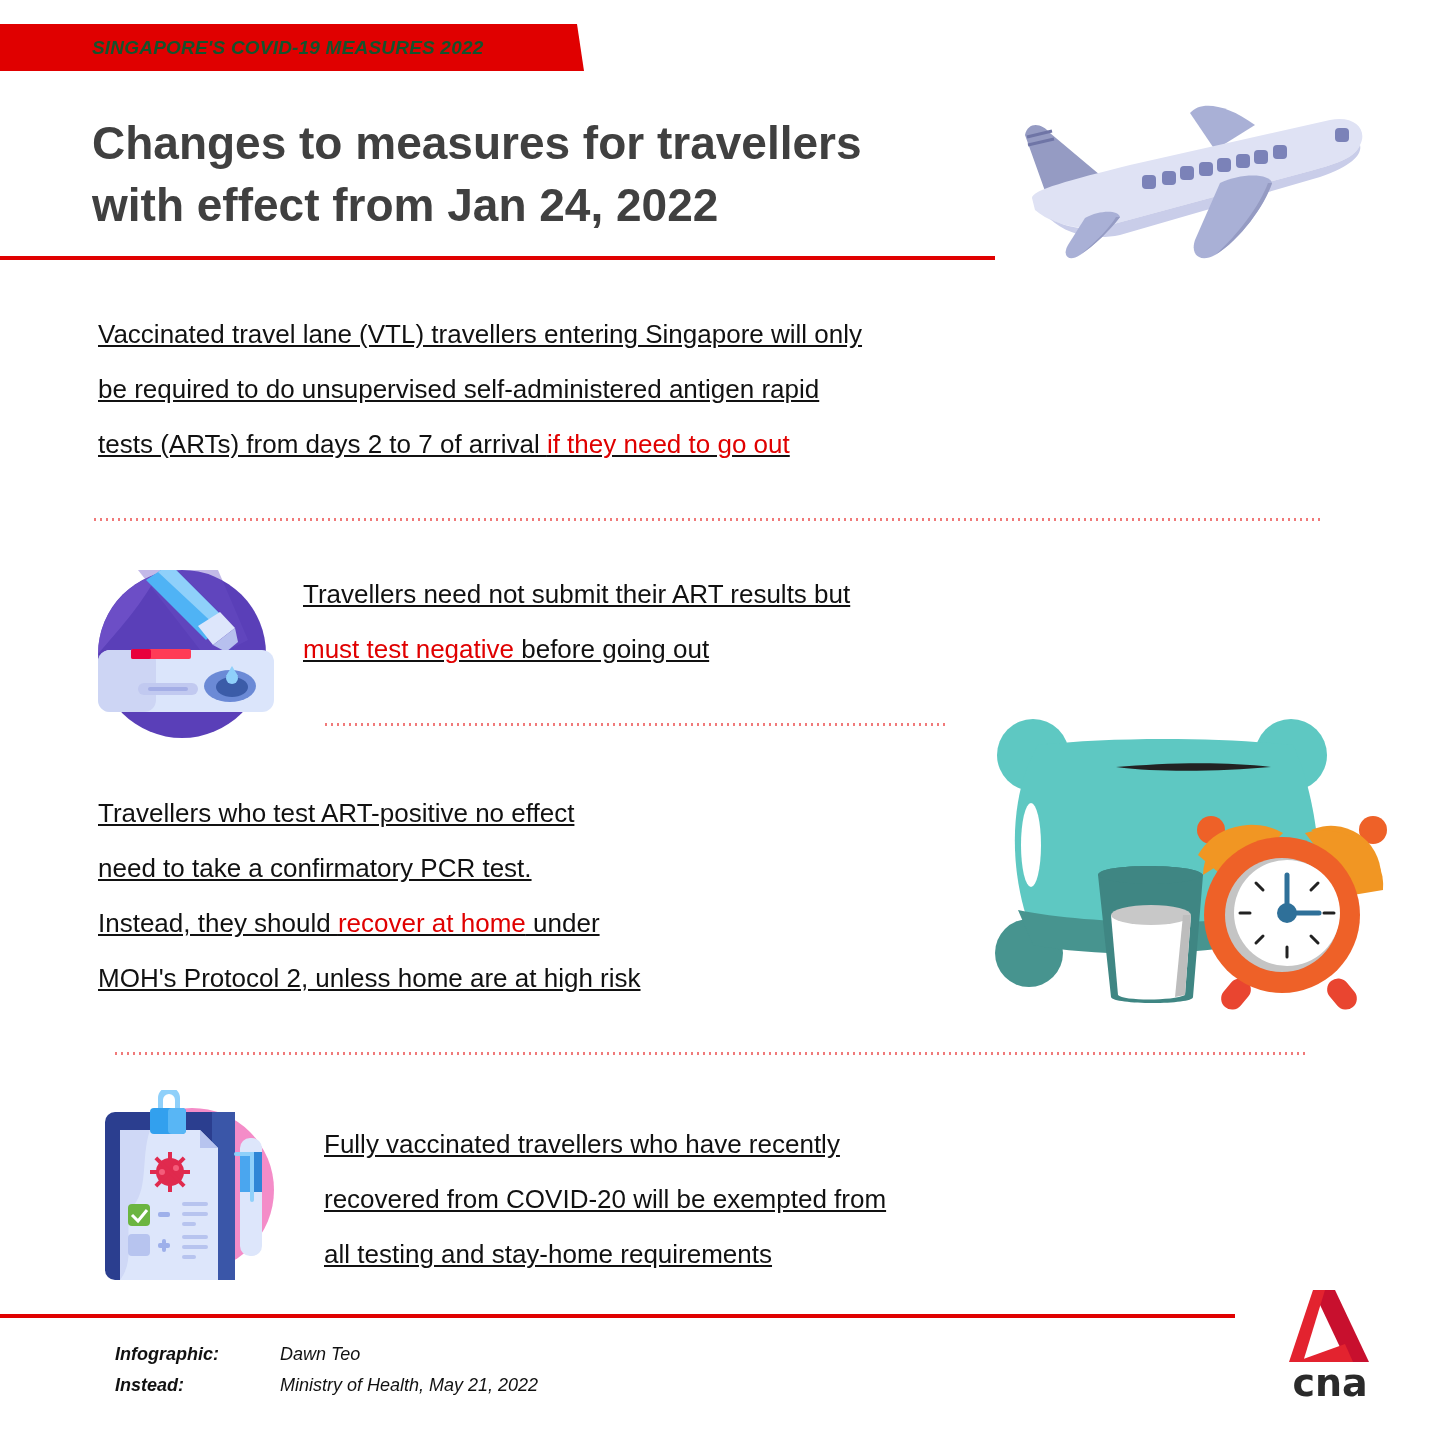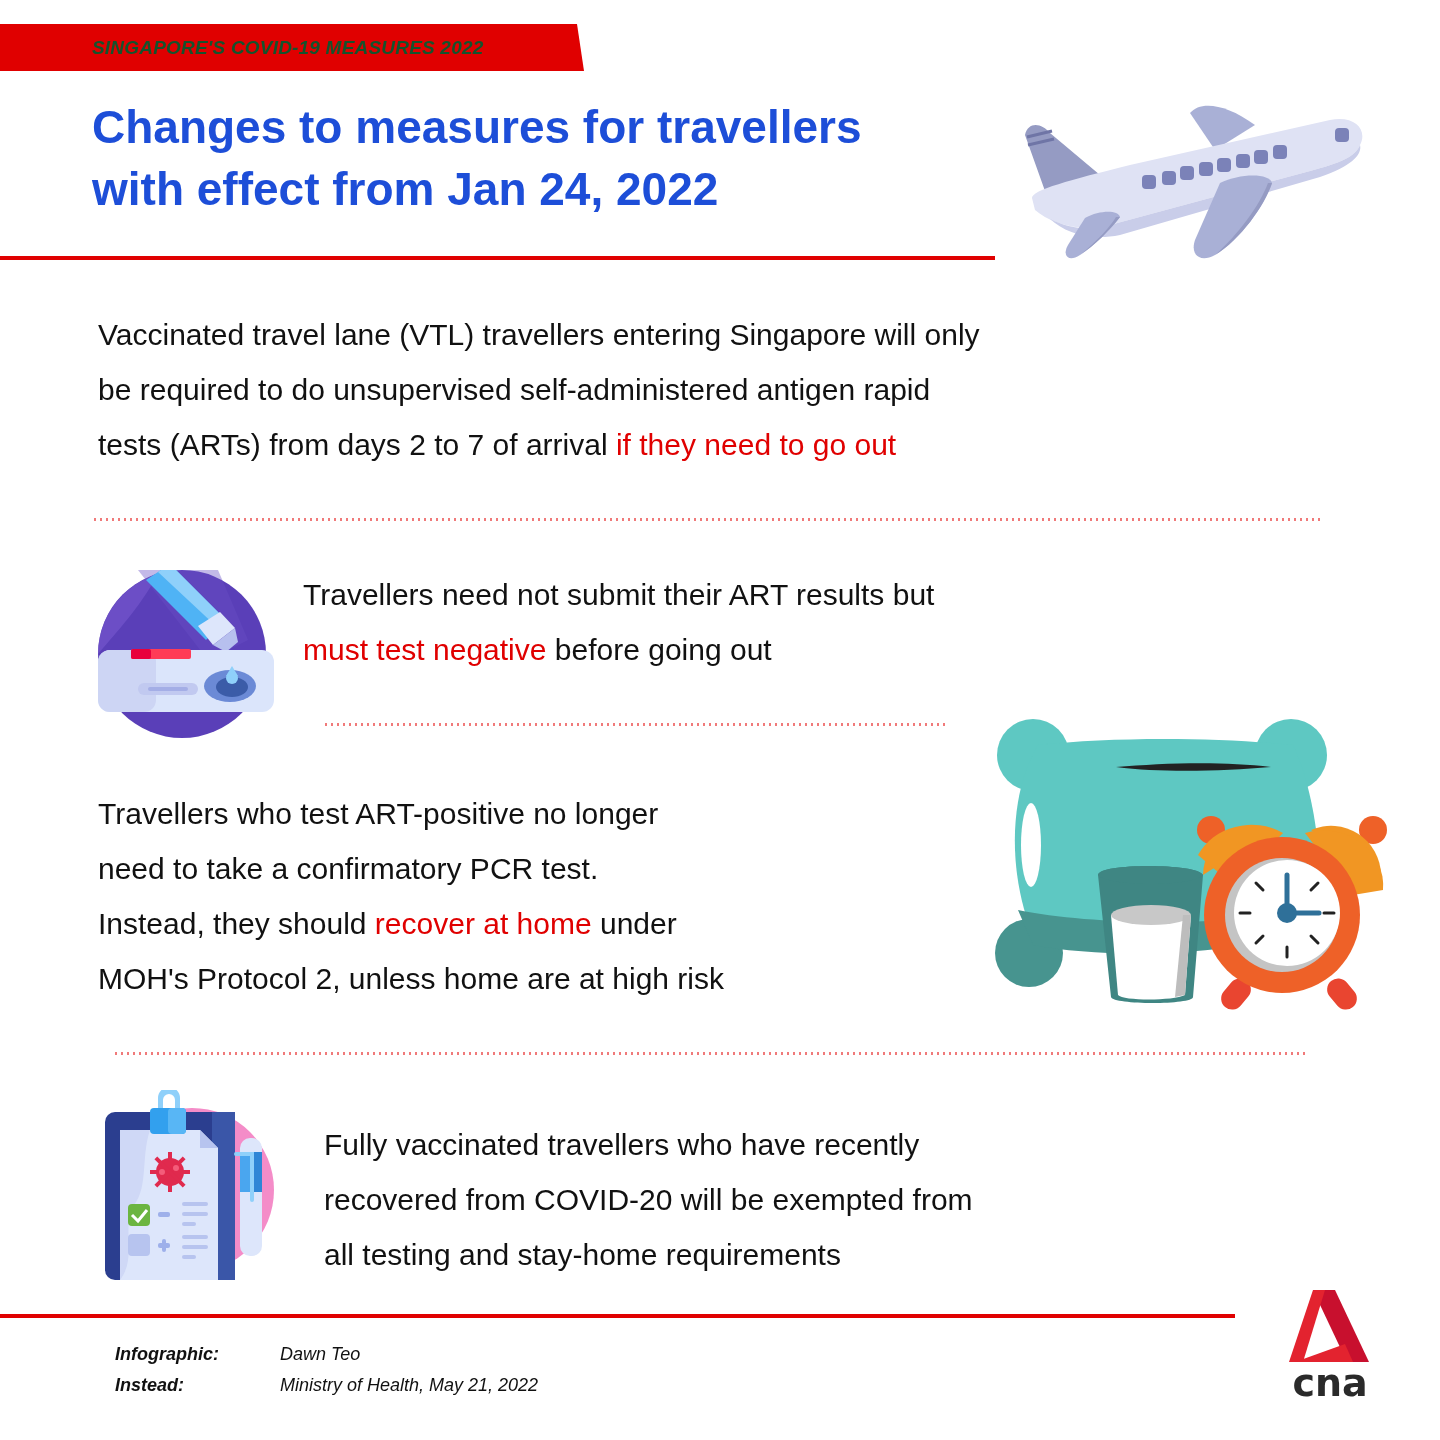--- a/index.html
+++ b/index.html
@@ -10,29 +10,29 @@
       position: absolute; left: 0; top: 24px; width: 584px; height: 47px;
       background: #e00000;
       clip-path: polygon(0 0, 577px 0, 584px 47px, 0 47px);
     }
     .banner-text {
       position: absolute; left: 92px; top: 37px;
       color: #14532d; font-size: 19px; font-weight: bold; font-style: italic; letter-spacing: 0.2px;
     }
 
     .title {
-      position: absolute; left: 92px; top: 96px; width: 900px;
-      font-size: 46px; font-weight: bold; line-height: 62px; color: #1d4ed8;
+      position: absolute; left: 92px; top: 112px; width: 900px;
+      font-size: 46px; font-weight: bold; line-height: 62px; color: #404040;
     }
     .title-rule {
       position: absolute; left: 0; top: 256px; width: 995px; height: 4px; background: #e00000;
     }
 
     .para {
-      position: absolute; font-size: 30px; line-height: 55px; color: #111111;
+      position: absolute; font-size: 26px; line-height: 55px; color: #111111; text-decoration: underline;
     }
     .hl { color: #e00000; }
 
     .dots {
       position: absolute; height: 3px;
       background-image: radial-gradient(circle, #f07a7a 1.2px, transparent 1.5px);
       background-size: 6px 3px; background-repeat: repeat-x;
     }
 
     .footer-rule {
@@ -120,21 +120,21 @@
 </svg>
 
 <div class="para" style="left:303px; top:567px;">
   <div>Travellers need not submit their ART results but</div>
   <div><span class="hl">must test negative</span><span> before going out</span></div>
 </div>
 
 <div class="dots" style="left:323px; top:723px; width:622px;"></div>
 
 <div class="para" style="left:98px; top:786px;">
-  <div>Travellers who test ART-positive no longer</div>
+  <div>Travellers who test ART-positive no effect</div>
   <div>need to take a confirmatory PCR test.</div>
   <div><span>Instead, they should </span><span class="hl">recover at home</span><span> under</span></div>
   <div>MOH's Protocol 2, unless home are at high risk</div>
 </div>
 
 <svg class="illus" style="left:993px; top:715px;" width="400" height="300" viewBox="0 0 400 300">
 
   <circle cx="40" cy="40" r="36" fill="#5ec8c2"></circle>
   <circle cx="298" cy="40" r="36" fill="#5ec8c2"></circle>
   <circle cx="36" cy="238" r="34" fill="#47948f"></circle>

